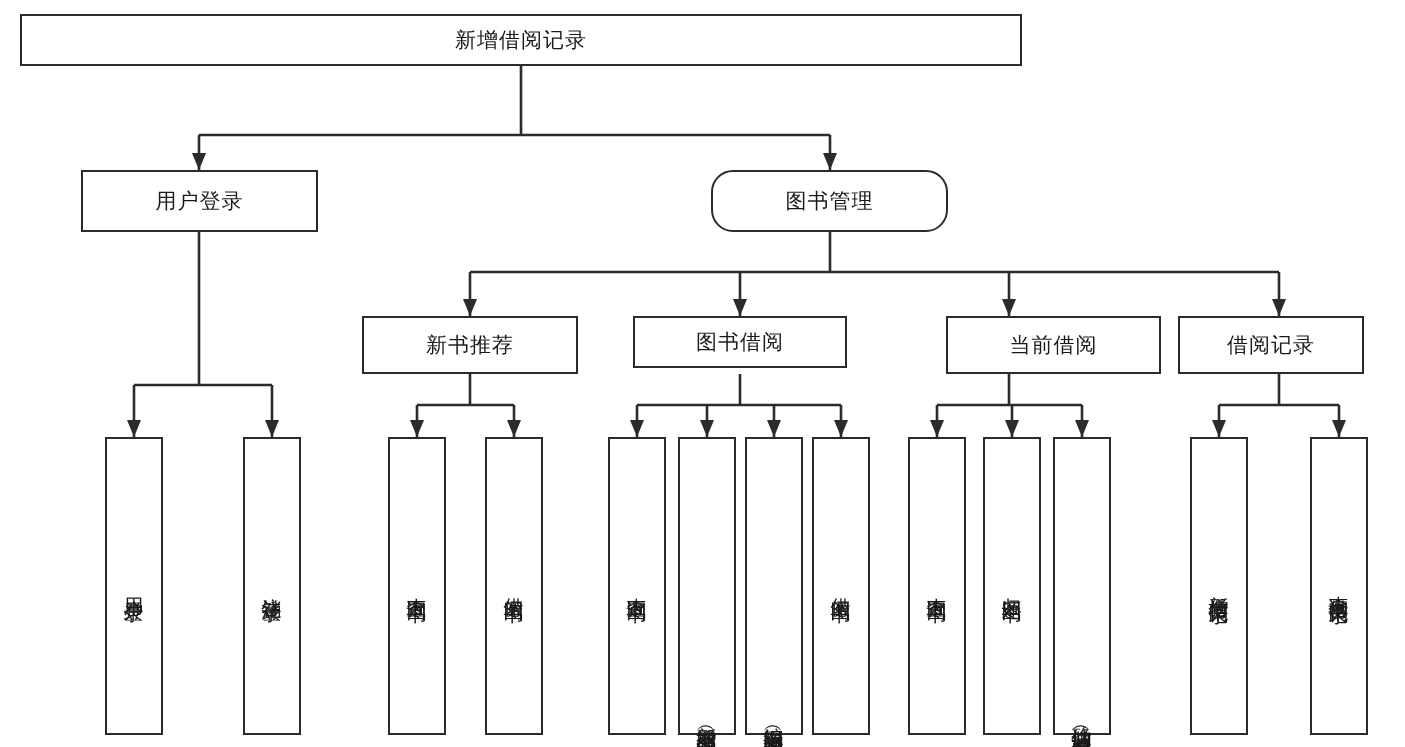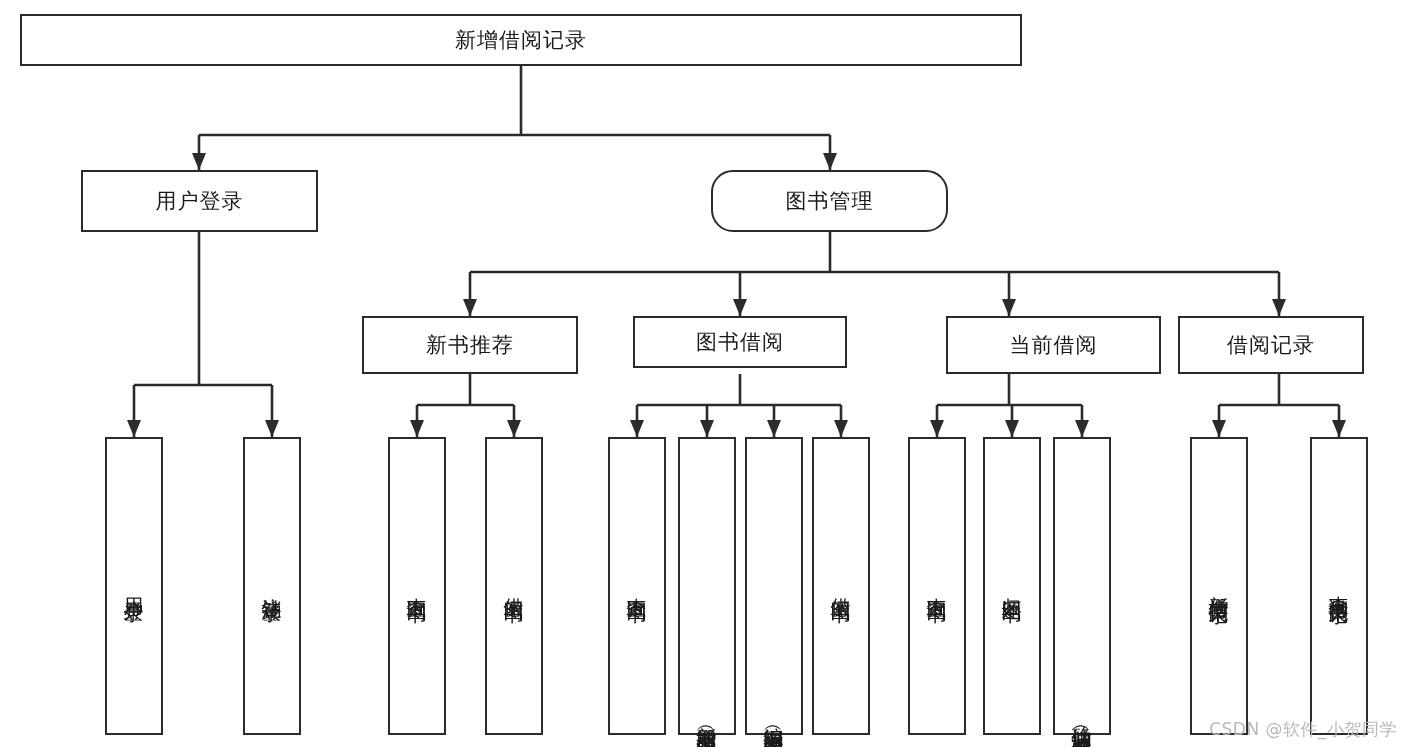--- a/index.html
+++ b/index.html
@@ -201,14 +201,13 @@
       <div class="node-box node-v" style="left: 1053px; top: 437px; width: 58px; height: 298px;">
         <span class="node-label">确认归还（管理员）</span>
       </div>
       <div class="node-box node-v centered" style="left: 1190px; top: 437px; width: 58px; height: 298px;">
         <span class="node-label">新增借阅记录</span>
       </div>
       <div class="node-box node-v centered" style="left: 1310px; top: 437px; width: 58px; height: 298px;">
         <span class="node-label">查询借阅记录</span>
       </div>
     </div>
-  <div class="watermark">CSDN @软件_小贺同学</div>
 </div>
 
 </body></html>

